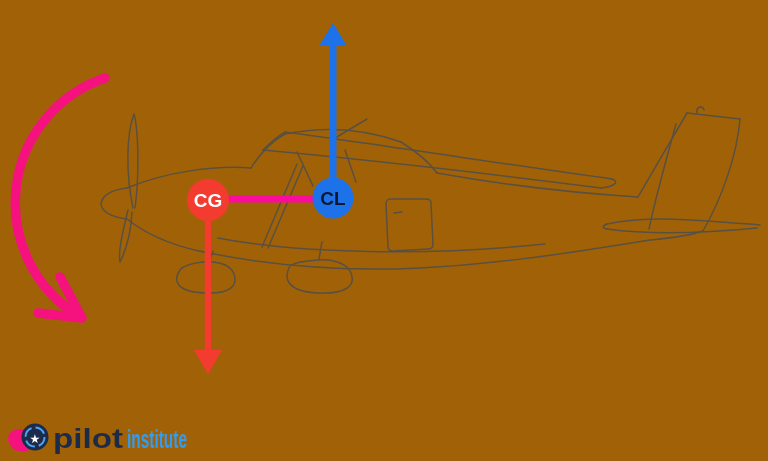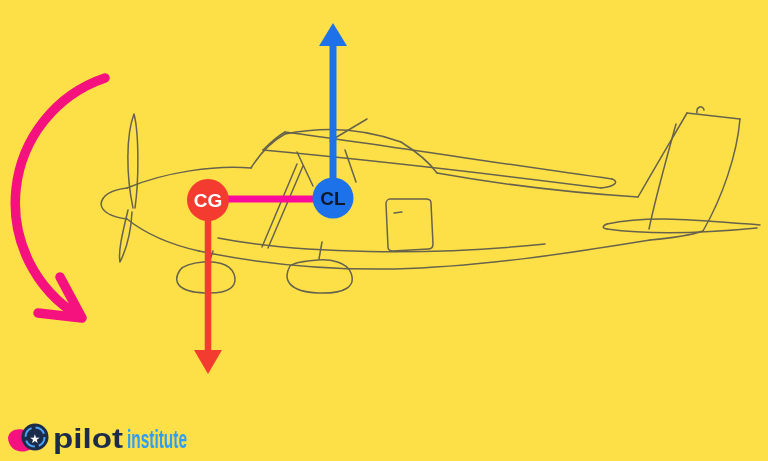--- a/index.html
+++ b/index.html
@@ -1,17 +1,17 @@
 <!DOCTYPE html>
 <html><head>
 <meta charset="utf-8">
 <style>
   html,body{margin:0;padding:0;background:#ffffff;}
   .stage{
-    position:relative;width:768px;height:461px;background:#fde047;overflow:hidden;
+    position:relative;width:768px;height:461px;background:#a16207;overflow:hidden;
     font-family:"Liberation Sans", sans-serif;
   }
   svg{display:block;}
   text{font-family:"Liberation Sans", sans-serif;}
   .marker-label{font-weight:bold;font-size:19px;}
   .logo-word{font-weight:bold;}
 </style>
 </head>
 <body>
 

